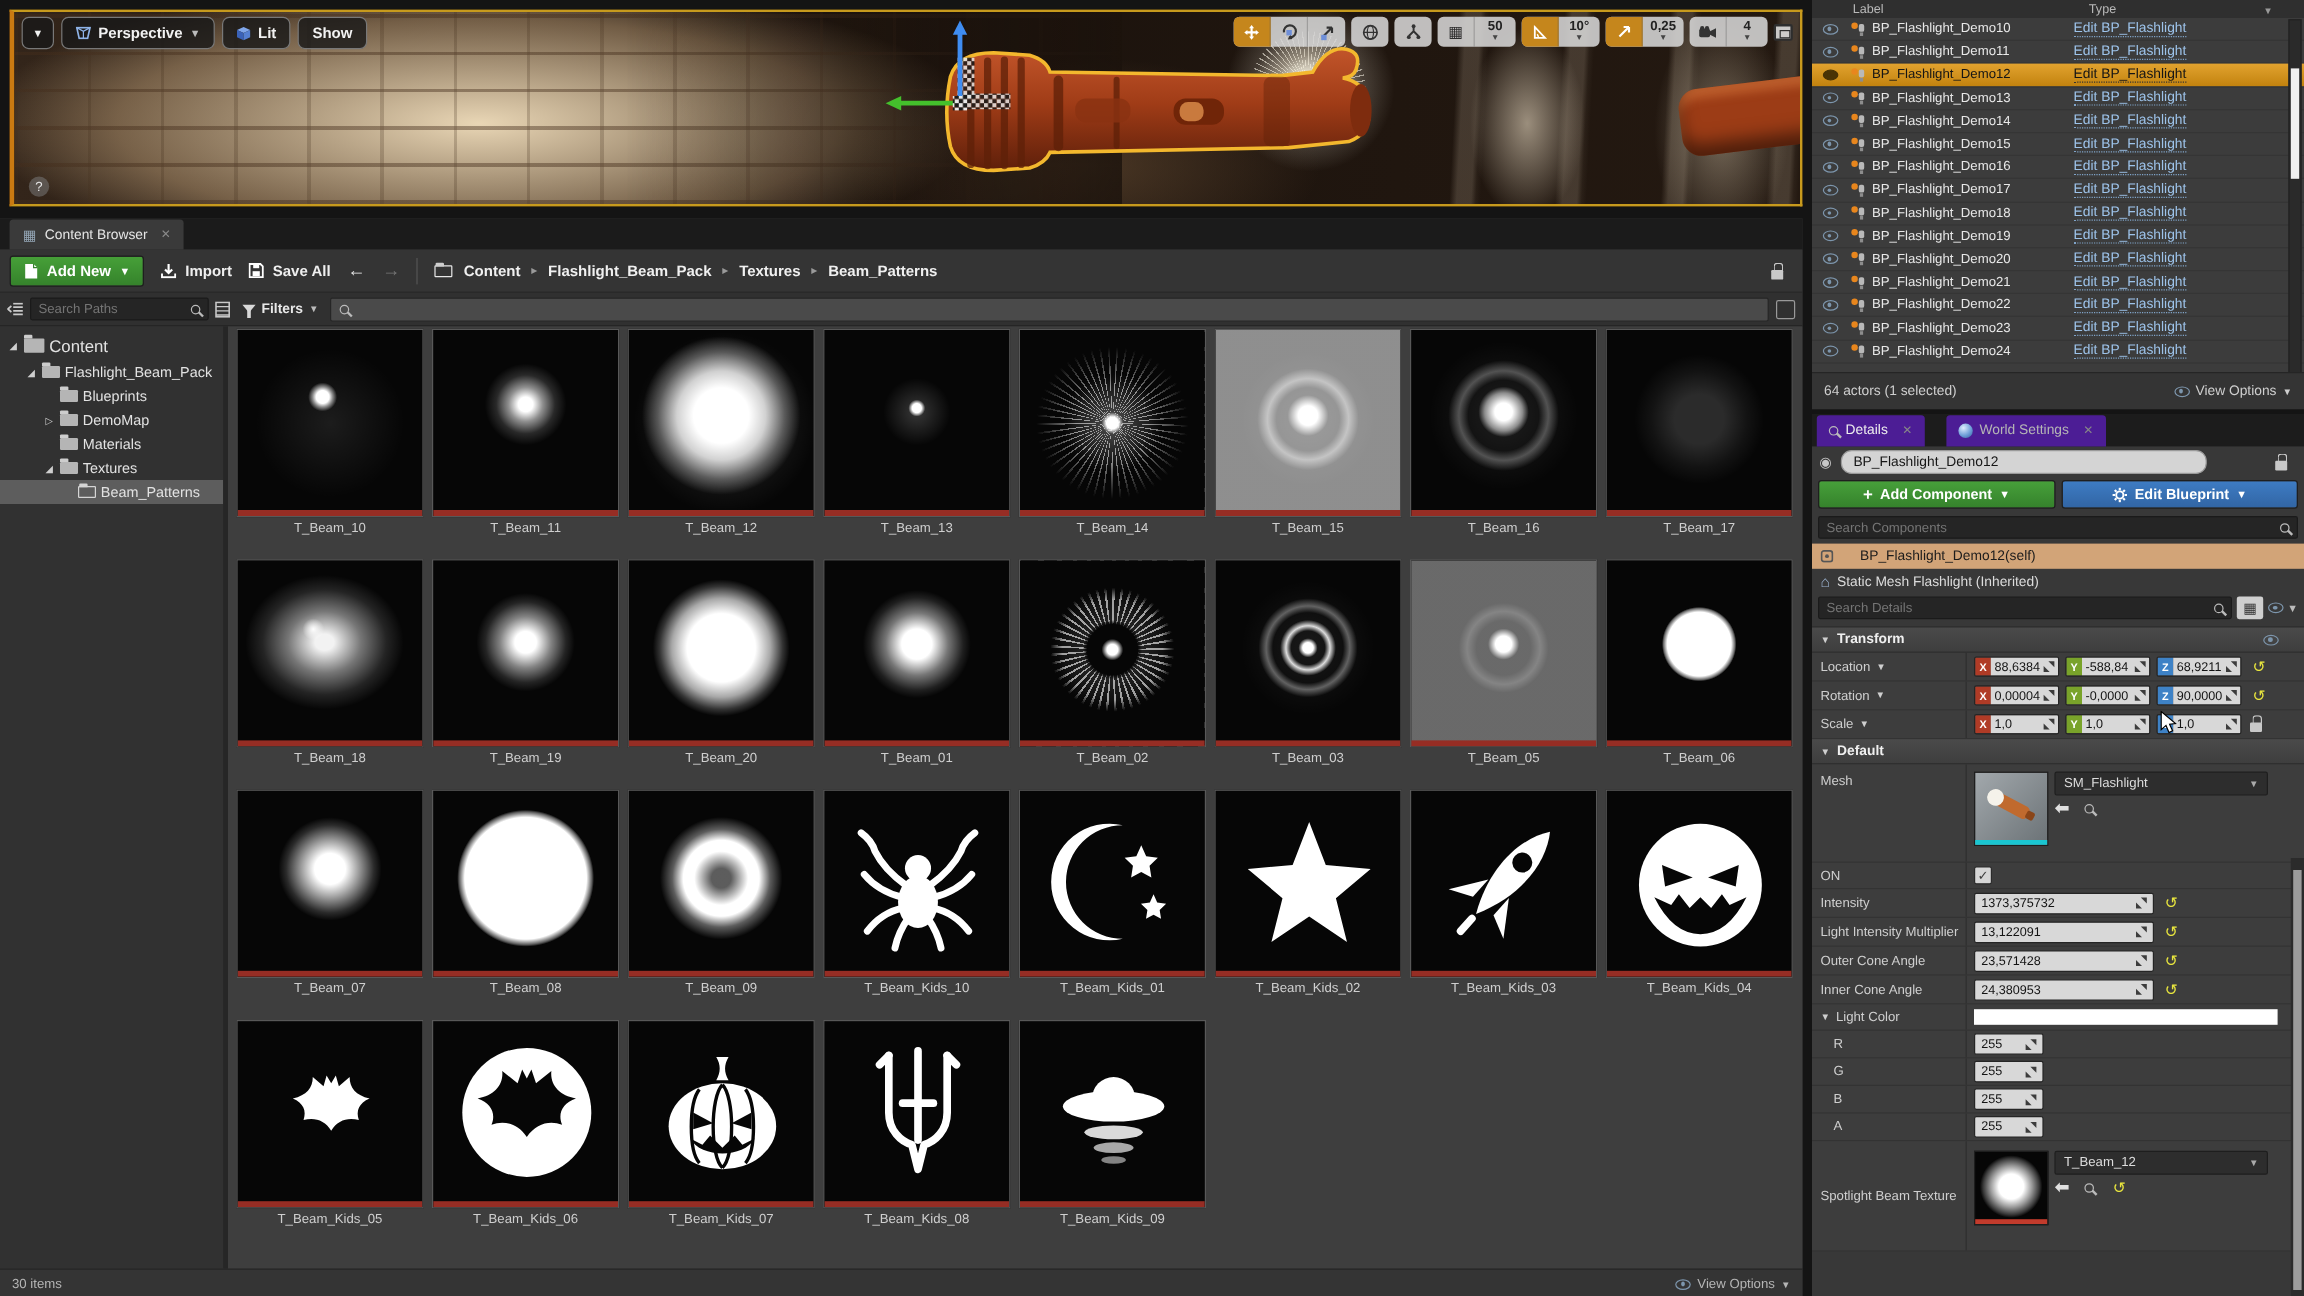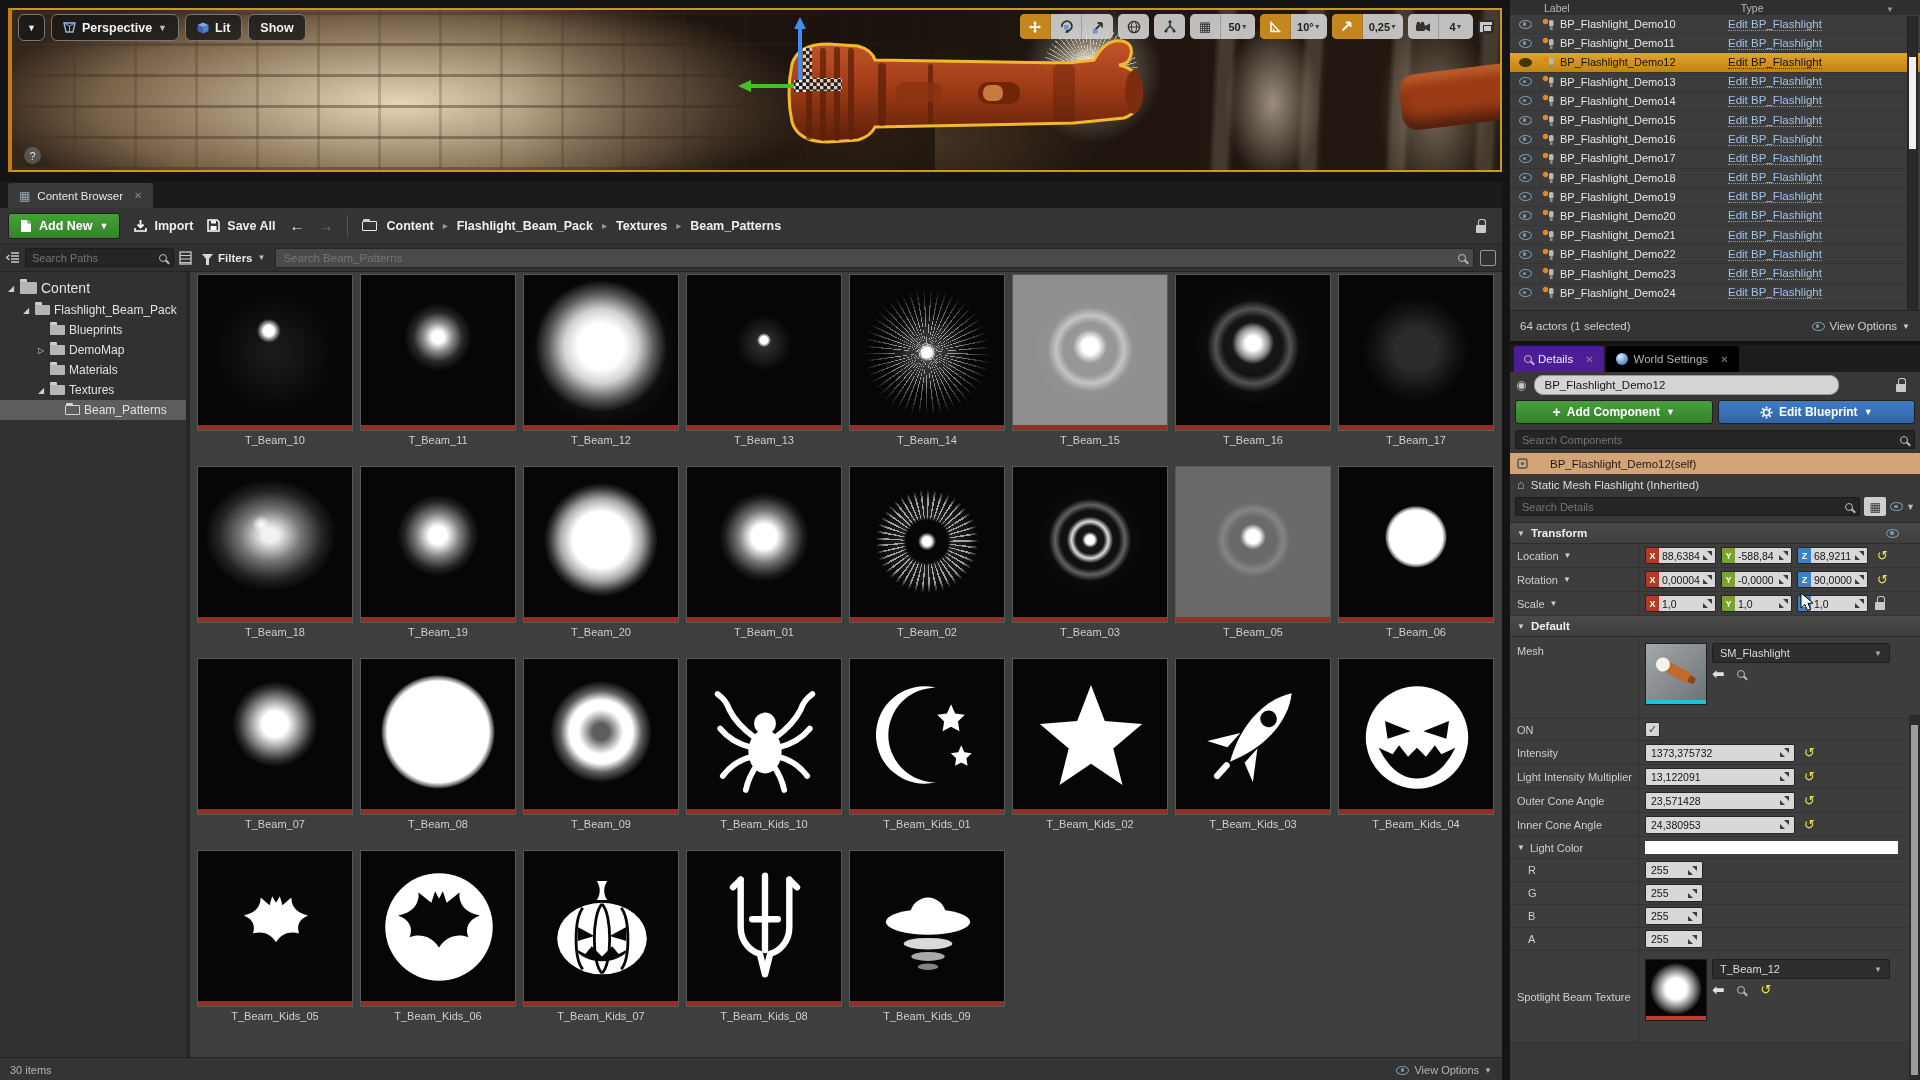--- a/index.html
+++ b/index.html
@@ -35,21 +35,21 @@
   .vp-tools{position:absolute;left:6px;top:4px;display:flex;gap:6px}
   .vp-btn{height:27px;display:flex;align-items:center;gap:6px;padding:0 11px;border:1px solid #787878;border-radius:6px;
     background:rgba(24,24,24,.82);color:#f2f2f2;font-size:12.5px;font-weight:bold}
   .vp-btn.sm{padding:0 8px}
   
   .snapbar{position:absolute;right:6px;top:4px;display:flex;gap:5px;align-items:center}
   .sgroup{display:flex;background:rgba(214,214,214,.88);border-radius:5px;overflow:hidden;height:25px}
   .scell{width:31px;display:flex;align-items:center;justify-content:center;color:#2c2c2c;border-right:1px solid rgba(90,90,90,.35)}
   .scell:last-child{border-right:none}
   .scell.on{background:#c5861c;color:#fff}
-  .snum{min-width:34px;padding:12px 6px;display:flex;flex-direction:row;align-items:center;justify-content:center;
+  .snum{min-width:34px;padding:12px 6px;display:flex;flex-direction:column;align-items:center;justify-content:center;
     font-size:11px;font-weight:bold;color:#222;line-height:10px}
   .snum i{font-style:normal;font-size:7px;color:#444}
   .maxbox{width:16px;height:14px;border:2px solid #2e2e2e;background:rgba(220,220,220,.9);position:relative;border-radius:2px}
   .maxbox::after{content:"";position:absolute;left:3px;top:3px;width:7px;height:5px;border:1.5px solid #2e2e2e}
   
   #outliner{position:absolute;left:1510px;top:0;width:410px;height:341px;background:#3c3c3c;overflow:hidden}
   .ol-head{height:15px;background:#2f2f2f;display:flex;font-size:10.5px;color:#b9b9b9;align-items:flex-end;padding:0 0 1px 34px}
   .ol-head .t2{margin-left:171px;flex:1}
   .ol-rows{position:relative}
   .ol-row{height:19.2px;display:flex;align-items:center;border-bottom:1px solid #353535;padding-left:4px}
@@ -67,21 +67,21 @@
   .ol-scroll{position:absolute;right:2px;top:16px;width:11px;height:296px;background:#2a2a2a;border:1px solid #222}
   .ol-thumb{position:absolute;left:1px;top:40px;width:7px;height:92px;background:#f0f0f0}
   .ol-foot{position:absolute;left:0;bottom:0;width:100%;height:26px;background:#343434;border-top:1px solid #252525;
     display:flex;align-items:center;padding:15px 10px;font-size:11.5px;color:#cfcfcf}
   .ol-foot .vo{margin-left:auto;display:flex;align-items:center;gap:5px}
   
   #details{position:absolute;left:1510px;top:345px;width:410px;height:735px;background:#383838;overflow:hidden}
   .dtabs{height:27px;background:#1c1c1c;display:flex;align-items:flex-end}
   .dtab{height:26px;display:flex;align-items:center;gap:6px;padding:0 10px;font-size:11.5px;border-radius:3px 3px 0 0}
   .dtab.active{background:#4c1d95;color:#eee}
-  .dtab.idle{background:#000000;color:#b5b5b5;margin-left:2px}
+  .dtab.idle{background:#4c1d95;color:#b5b5b5;margin-left:18px}
   .dtab .x{color:#888;font-size:10px;margin-left:6px}
   .orb{width:12px;height:12px;border-radius:50%;background:radial-gradient(circle at 35% 30%,#dfeeff,#6f9fd8 55%,#2c5f9e)}
   .namerow{height:26px;display:flex;align-items:center;padding:3px 6px;gap:8px}
   .namefield{width:305px;height:20px;background:#d4d4d4;border:1px solid #9a9a9a;border-radius:9px;color:#161616;
     font-size:11.5px;display:flex;align-items:center;padding:0 9px}
   .lockic{width:10px;height:8px;background:#c9c9c9;border-radius:1px;position:relative;margin-top:6px;margin-left:auto;margin-right:8px}
   .lockic::before{content:"";position:absolute;top:-6px;left:2px;width:6px;height:6px;border:1.6px solid #c9c9c9;border-bottom:none;border-radius:3px 3px 0 0}
   .btnrow{height:28px;display:flex;gap:5px;padding:2px 5px}
   .bigbtn{flex:1;border-radius:3px;display:flex;align-items:center;justify-content:center;gap:6px;color:#fff;
     font-size:12px;font-weight:bold;border:1px solid #1f1f1f}
@@ -1015,21 +1015,20 @@
           <rect x="1" y="1" width="11" height="12" fill="none" stroke="#c9c9c9" stroke-width="1.3"></rect>
           <path d="M1 4.5 H12 M1 8 H12 M1 11.5 H12" stroke="#c9c9c9" stroke-width="1.1"></path>
         </svg>
     </div>
     <div class="filters">
       <span class="funnel"></span>
       <span>Filters</span>
         <span style="font-size:8px;color:#bbb">▼</span>
     </div>
     <div class="bigsearch">
-      <input placeholder="Search Beam_Patterns" style="">
       <span class="mag"></span>
     </div>
     <span class="savesearch"></span>
   </div>
   <div class="cb-body">
     <div class="cb-tree" id="cb-tree">
         <div class="tr-row root" style="padding-left:6px">
     <span class="tr-arrow">◢</span>
     <span class="folder" style="width:17px;height:12px;background-color:#b5b5b5;border:none"></span>
     <span class="tr-label">Content</span>

